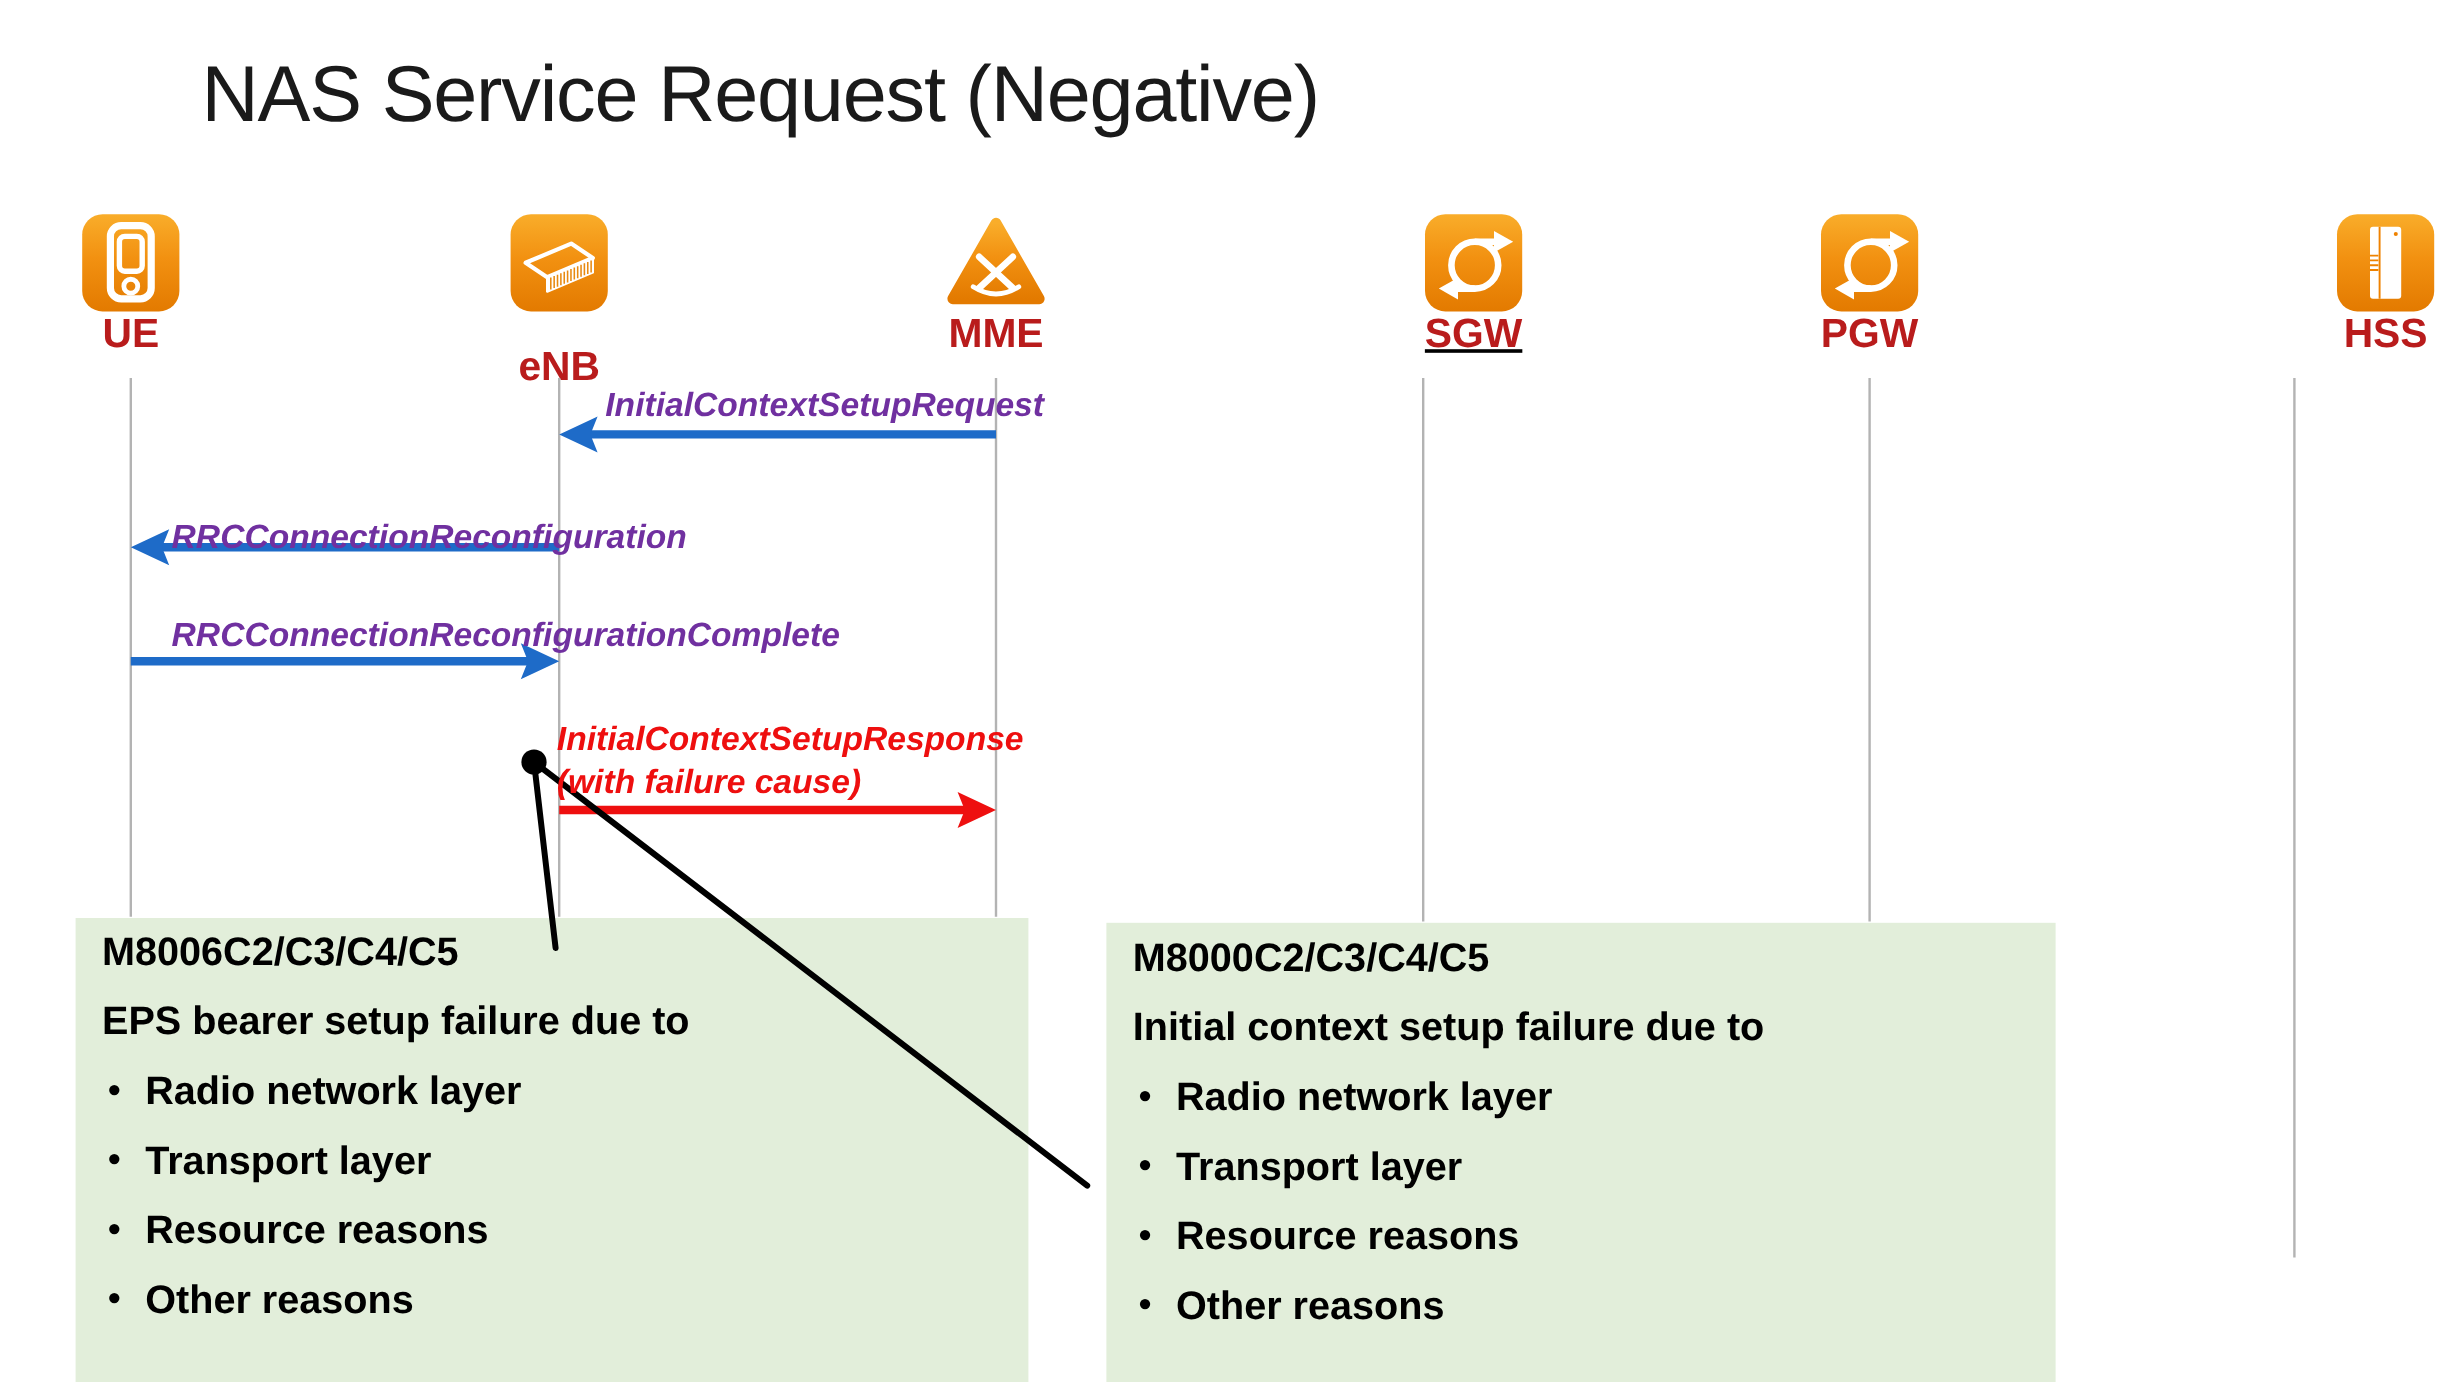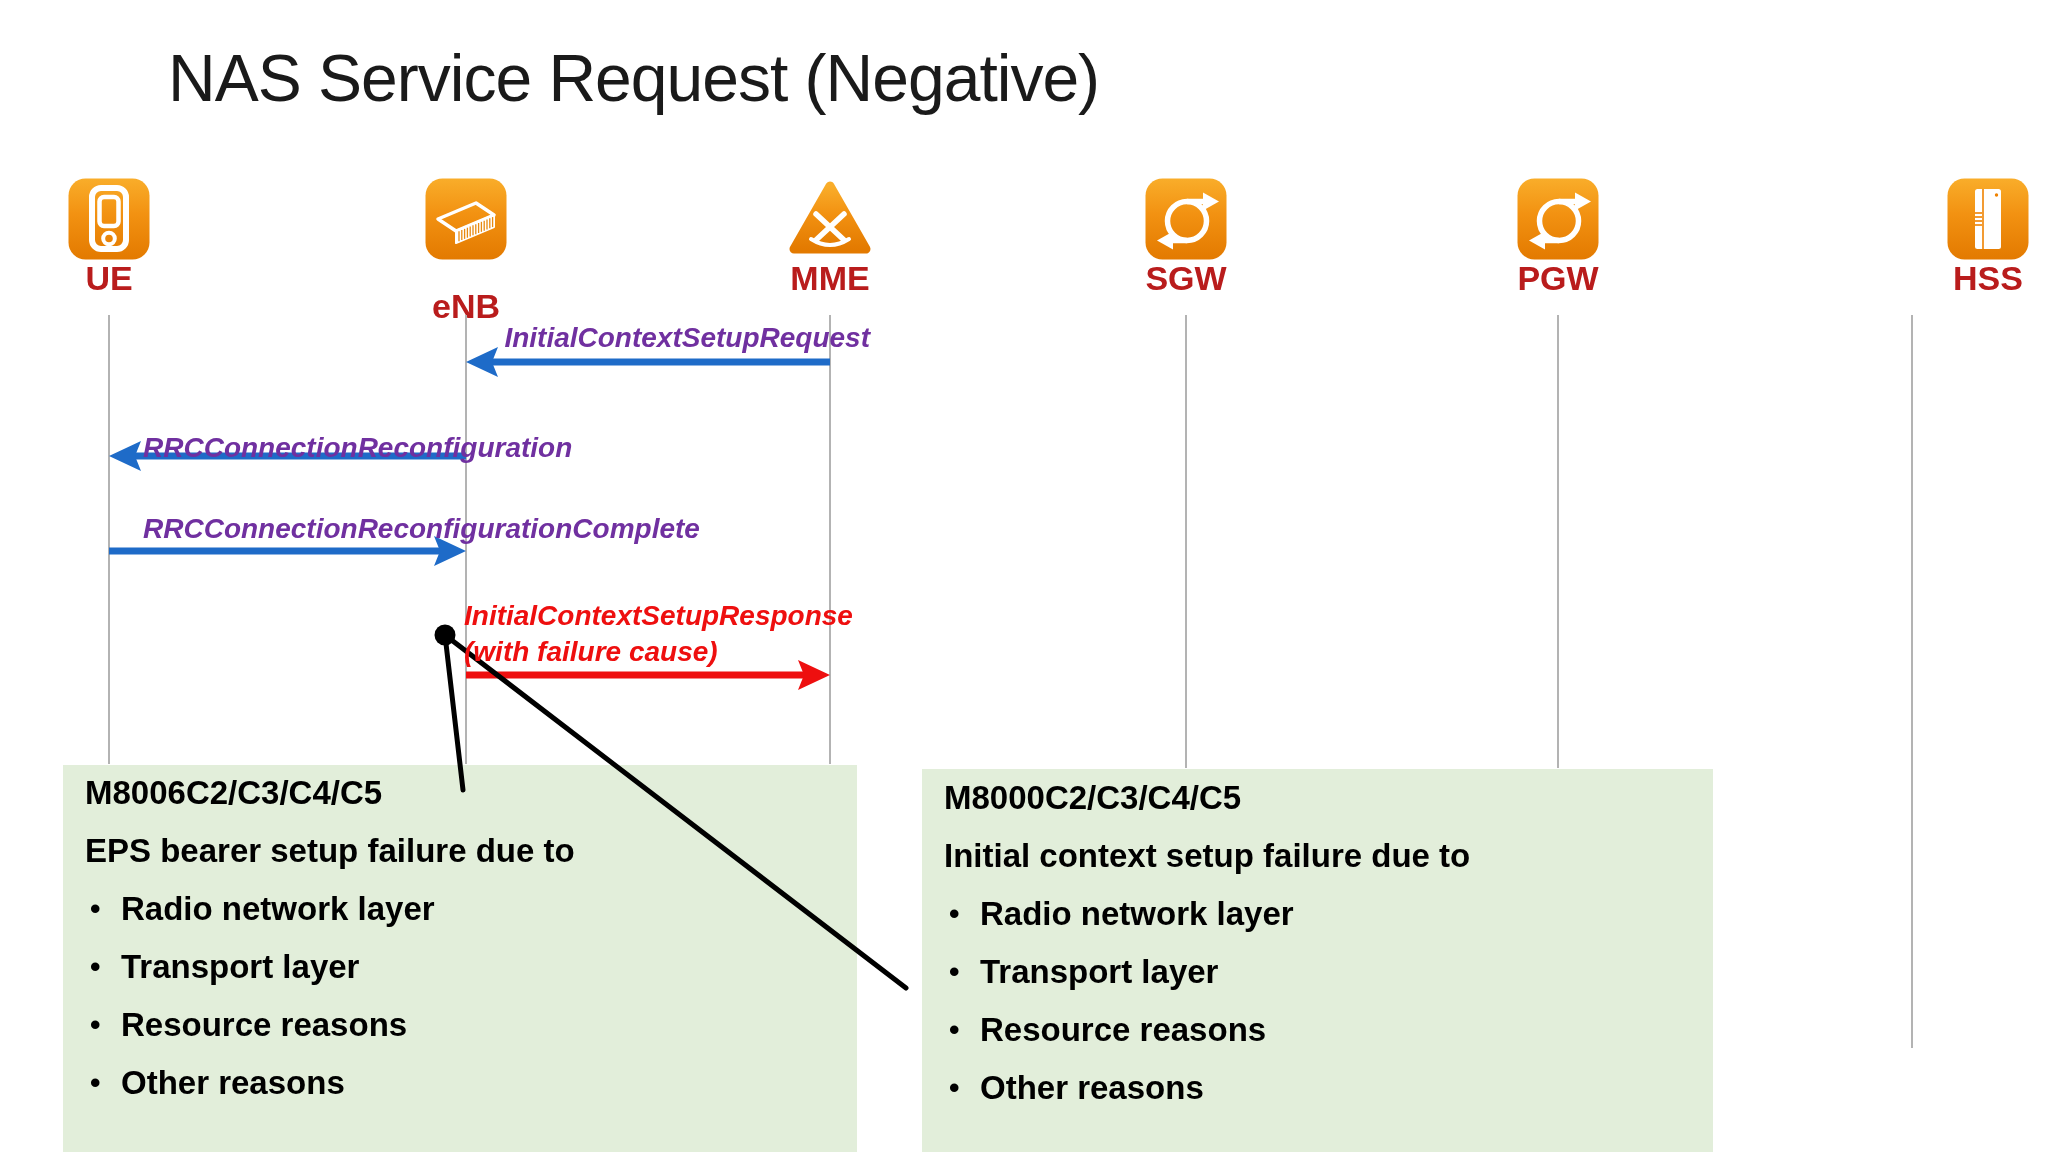--- a/index.html
+++ b/index.html
@@ -105,21 +105,21 @@
     </div>
     <div class="entity" style="left: 750px; top: 176px;">
       <svg width="86" height="86" viewBox="0 0 86 86">
         <path d="M43 10 L79 73 L7 73 Z" fill="url(#og)" stroke="url(#og)" stroke-width="9" stroke-linejoin="round"></path>
         <path d="M29 38 L57 64" stroke="#fff" stroke-width="5.5" stroke-linecap="round"></path>
         <path d="M57 38 L29 64" stroke="#fff" stroke-width="5.5" stroke-linecap="round"></path>
         <path d="M24 63 Q43 75 62 63" stroke="#fff" stroke-width="4" fill="none" stroke-linecap="round"></path>
       </svg>
       <div class="elabel">MME</div>
     </div>
-    <div class="entity" style="left: 1106px; top: 176px;">
+    <div class="entity" style="left: 1148px; top: 176px; text-decoration: underline;">
       <svg width="86" height="86" viewBox="0 0 86 86">
         <rect x="2.5" y="2.5" width="81" height="81" rx="17" fill="url(#og)"></rect>
         <circle cx="44" cy="45" r="19.5" fill="none" stroke="#fff" stroke-width="5.5"></circle>
         <path d="M44 25.5 L62 25.5" stroke="#fff" stroke-width="5.5"></path>
         <polygon points="60,16.5 76,25.5 60,34.5" fill="#fff"></polygon>
         <path d="M44 64.5 L28 64.5" stroke="#fff" stroke-width="5.5"></path>
         <polygon points="30,55.5 14,64.5 30,73.5" fill="#fff"></polygon>
       </svg>
       <div class="elabel">SGW</div>
     </div>

